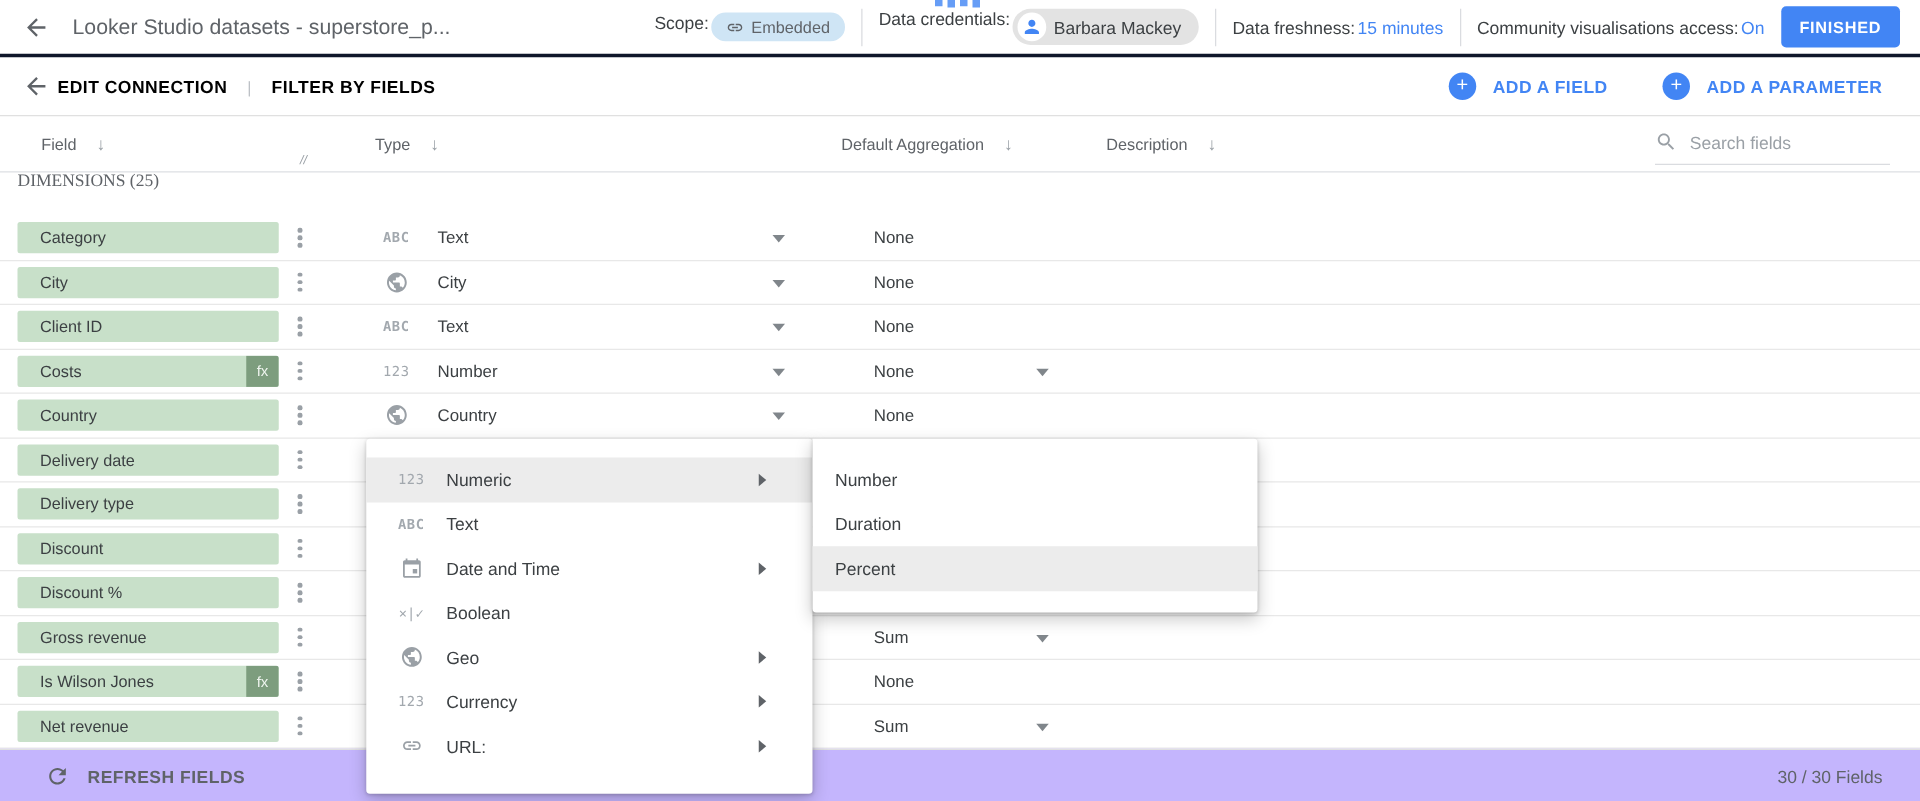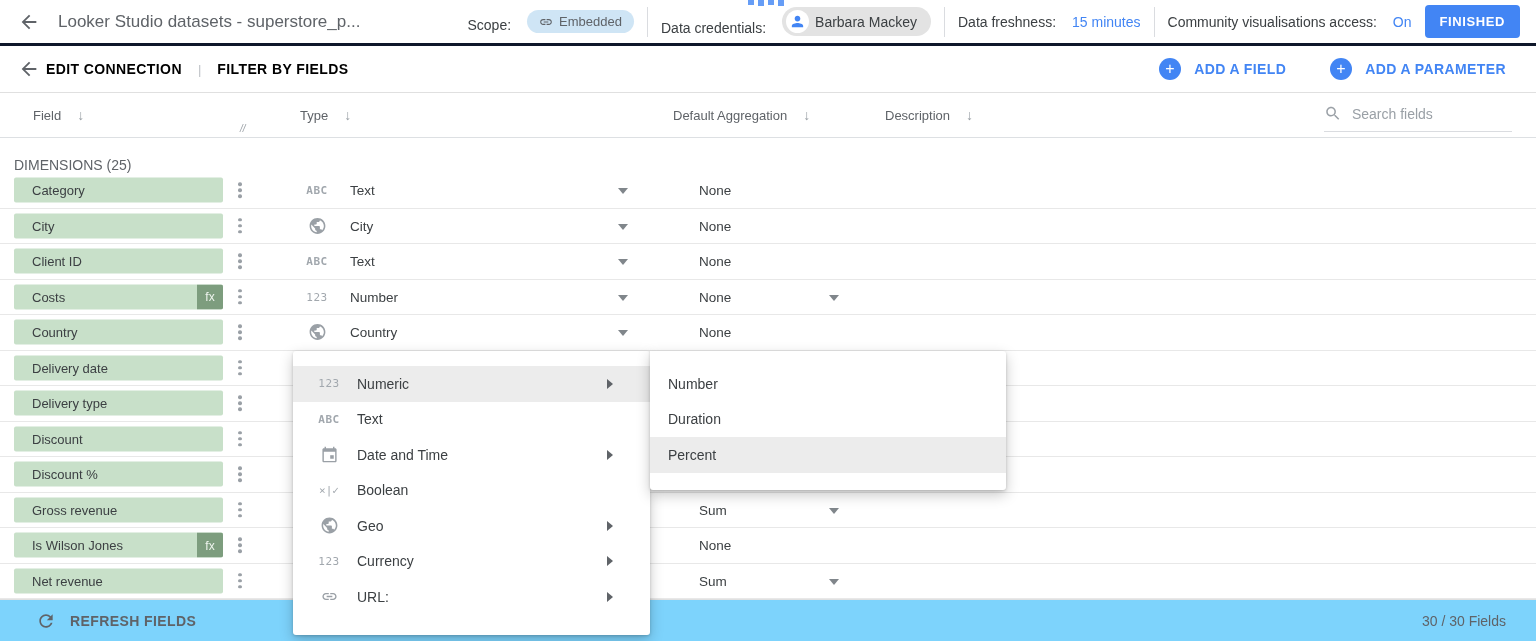--- a/index.html
+++ b/index.html
@@ -7,21 +7,21 @@
   .screen {
     position:relative; width:1536px; height:641px; overflow:hidden; background:#fff;
     font-family:"Liberation Sans","DejaVu Sans",sans-serif; color:#3c4043;
   }
   
   .topbar { position:absolute; top:0; left:0; right:0; height:46px; background:#fff;
     border-bottom:3px solid #0f172a; display:flex; align-items:center; padding:0 16px 0 12px; z-index:6; }
   .icon-btn { width:34px; height:34px; display:flex; align-items:center; justify-content:center; cursor:pointer; flex:0 0 auto; }
   .topbar-title { font-size:17px; color:#5f6368; margin-left:12px; white-space:nowrap; }
   .topbar-right { margin-left:auto; display:flex; align-items:center; gap:13px; font-size:14px; color:#3c4043; white-space:nowrap; }
-  .kv { display:flex; align-items:flex-end; gap:16px; }
+  .kv { display:flex; align-items:flex-start; gap:2px; }
   .blue { color:var(--accent-blue); }
   .pill { display:flex; align-items:center; gap:6px; border-radius:13px; font-size:13px; color:#5f6368; padding:4px 12px; }
   .scope-pill { background:var(--scope-pill-blue); }
   .cred-pill { background:var(--credentials-pill-gray); color:#3c4043; font-size:14px; padding:3px 14px 3px 4px; border-radius:15px; }
   .avatar { width:23px; height:23px; border-radius:50%; background:#fff; display:flex; align-items:center; justify-content:center; }
   .vdiv { width:1px; height:30px; background:#dadce0; }
   .finished-btn { background:var(--accent-blue); color:#fff; border:none; border-radius:4px;
     font-family:inherit; font-size:13px; font-weight:bold; letter-spacing:0.6px; padding:9px 15px; cursor:pointer; }
   .icon-fragment { position:absolute; top:0; left:748px; display:flex; gap:4px; z-index:7; }
   .icon-fragment i { width:6px; background:#669df6; display:block; }
@@ -42,22 +42,22 @@
   .hcell { position:absolute; top:50%; transform:translateY(-50%); display:flex; align-items:center; gap:16px;
     font-size:13px; color:#5f6368; cursor:pointer; }
   .sort-arrow { color:#9aa0a6; font-size:14px; }
   .h-field { left:33px; } .h-type { left:300px; } .h-agg { left:673px; } .h-desc { left:885px; }
   .resize-grip { position:absolute; left:240px; bottom:3px; color:#9aa0a6; font-size:10px; font-style:italic; cursor:col-resize; }
   .search-box { position:absolute; right:24px; top:10px; width:188px; display:flex; align-items:center; gap:10px;
     border-bottom:1px solid #dadce0; padding-bottom:7px; }
   .search-box input { border:none; outline:none; font-family:inherit; font-size:14px; color:#3c4043; width:100%; background:transparent; }
   .search-box input::placeholder { color:#9aa0a6; }
   
-  .section-row { position:absolute; top:138px; left:0; right:0; height:35px; display:flex; align-items:flex-end;
-    padding-left:14px; font-size:14px; color:#5f6368; z-index:1; }
+  .section-row { position:absolute; top:138px; left:0; right:0; height:35px; display:flex; align-items:flex-start;
+    padding-left:14px; font-size:14px; color:#5f6368; z-index:1;font-family:Liberation Serif, serif; }
   .rows { position:absolute; top:173px; left:0; right:0; bottom:42px; overflow:hidden; z-index:1; }
   .row { position:relative; height:35.5px; border-bottom:1px solid #e8e8e8; }
   .chip { position:absolute; left:14px; top:50%; transform:translateY(-50%); width:209px; height:25px;
     background:var(--chip-green); border-radius:2px; display:flex; align-items:center; overflow:hidden; cursor:pointer; }
   .chip-label { flex:1; padding-left:18px; font-size:13px; color:#3c4043; white-space:nowrap; }
   .fx-badge { flex:0 0 26px; height:25px; background:var(--fx-badge-green); color:#eef4ee; font-size:12px;
     display:flex; align-items:center; justify-content:center; }
   .dots { position:absolute; left:234px; top:50%; transform:translateY(-50%); display:flex; flex-direction:column; gap:2.5px;
     padding:4px; cursor:pointer; }
   .dots i { width:3.5px; height:3.5px; border-radius:50%; background:#9aa0a6; }
@@ -78,21 +78,21 @@
   .menu-item.highlighted { background:var(--menu-highlight-gray); }
   .menu-icon { position:absolute; left:22px; width:28px; display:flex; justify-content:center; align-items:center; }
   .menu-label { position:absolute; left:64px; font-size:14px; color:#3c4043; }
   .submenu-arrow { position:absolute; left:314px; width:0; height:0;
     border-top:5px solid transparent; border-bottom:5px solid transparent; border-left:6px solid #5f6368; }
   .numeric-submenu { position:absolute; left:650px; top:351px; width:356px; padding:15px 0 17px; background:#fff;
     border-radius:0 3px 3px 3px; box-shadow:0 1px 3px rgba(0,0,0,0.18), 0 5px 14px rgba(0,0,0,0.22); z-index:21; }
   .submenu-item { height:35.5px; display:flex; align-items:center; padding-left:18px; font-size:14px; color:#3c4043; cursor:pointer; }
   .submenu-item.highlighted { background:var(--menu-highlight-gray); }
   
-  .footer { position:absolute; left:0; right:0; bottom:0; height:42px; background:#7dd3fc; border-top:1px solid #e0e0e0;
+  .footer { position:absolute; left:0; right:0; bottom:0; height:42px; background:#c4b5fd; border-top:1px solid #e0e0e0;
     display:flex; align-items:center; padding:0 30px 0 36px; z-index:5; }
   .refresh-btn { display:flex; align-items:center; gap:14px; color:#5f6368; font-size:14px; font-weight:bold;
     letter-spacing:0.4px; cursor:pointer; }
   .fields-count { margin-left:auto; color:#5f6368; font-size:14px; }
 </style>
 </head>
 <body>
 
 <div class="screen">
 

